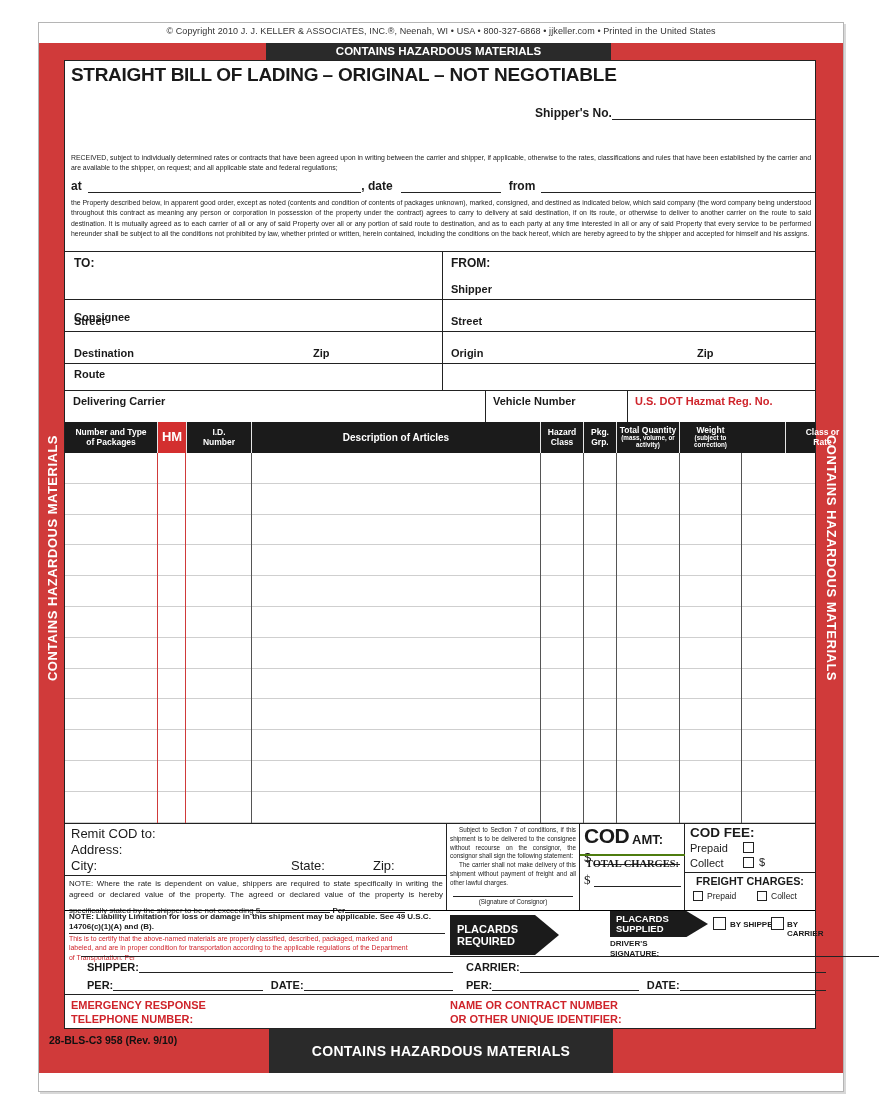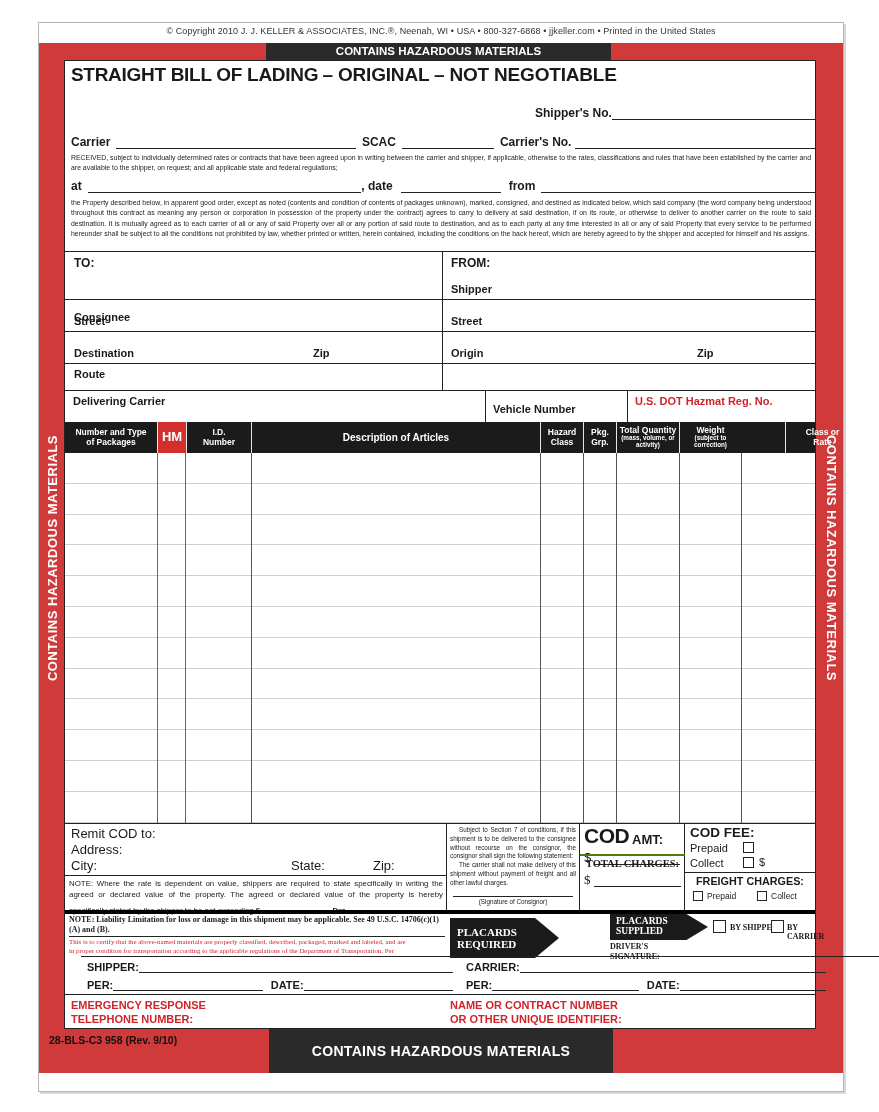--- a/index.html
+++ b/index.html
@@ -74,28 +74,20 @@
       <div class="abs" style="left:6px;top:3px;">
         <span class="title-main">STRAIGHT BILL OF LADING</span>
         <span class="title-suf">– ORIGINAL – NOT NEGOTIABLE</span>
       </div>
 
       <div class="abs row" style="left:470px;top:45px;width:280px;">
         <span class="lbl">Shipper's No.</span>
         <span class="bl grow"></span>
       </div>
 
-      <div class="abs row" style="left:6px;top:74px;width:744px;">
-        <span class="lbl">Carrier</span>
-        <span class="bl grow" style="margin:0 6px;max-width:255px;"></span>
-        <span class="lbl">SCAC</span>
-        <span class="bl" style="width:92px;margin:0 6px;"></span>
-        <span class="lbl">Carrier's No.</span>
-        <span class="bl grow" style="margin-left:4px;"></span>
-      </div>
 
       <div class="abs tiny" style="left:6px;top:92px;width:740px;">RECEIVED, subject to individually determined rates or contracts that have been agreed upon in writing between the carrier and shipper, if applicable, otherwise to the rates, classifications and rules that have been established by the carrier and are available to the shipper, on request; and all applicable state and federal regulations;</div>
 
       <div class="abs row" style="left:6px;top:118px;width:744px;">
         <span class="lbl">at</span>
         <span class="bl grow" style="margin-left:6px;max-width:360px;"></span>
         <span class="lbl">, date</span>
         <span class="bl" style="width:100px;margin:0 8px;"></span>
         <span class="lbl">from</span>
         <span class="bl grow" style="margin-left:6px;"></span>
@@ -118,21 +110,21 @@
         <span class="abs lbl11" style="left:386px;top:31px;">Shipper</span>
         <span class="abs lbl11" style="left:386px;top:63px;">Street</span>
         <span class="abs lbl11" style="left:386px;top:95px;">Origin</span>
         <span class="abs lbl11" style="left:632px;top:95px;">Zip</span>
       </div>
 
       <div class="abs" style="left:0;top:330px;width:750px;height:31px;">
         <div class="vdiv" style="left:420px;background:#222;"></div>
         <div class="vdiv" style="left:562px;background:#222;"></div>
         <span class="abs lbl11" style="left:8px;top:4px;">Delivering Carrier</span>
-        <span class="abs lbl11" style="left:428px;top:12px;">Vehicle Number</span>
+        <span class="abs lbl11" style="left:428px;top:4px;">Vehicle Number</span>
         <span class="abs lbl11 red" style="left:570px;top:4px;">U.S. DOT Hazmat Reg. No.</span>
       </div>
 
       <div class="thead">
         <div class="th c1">
             <span class="hw1">Number and Type of Packages</span>
           </div>
         <div class="th c2">
             <span>HM</span>
           </div>
@@ -216,21 +208,21 @@
           <div class="abs" style="left:0;top:48px;width:130px;height:32px;border-top:1px solid #222;box-sizing:border-box;">
             <div class="abs b" style="left:0;right:0;top:2px;text-align:center;font-size:10.8px;">FREIGHT CHARGES:</div>
             <span class="abs cb" style="left:8px;top:18px;width:10px;height:10px;"></span>
             <span class="abs" style="left:22px;top:18px;font-size:8.5px;">Prepaid</span>
             <span class="abs cb" style="left:72px;top:18px;width:10px;height:10px;"></span>
             <span class="abs" style="left:86px;top:18px;font-size:8.5px;">Collect</span>
           </div>
         </div>
       </div>
 
-      <div class="abs" style="left:0;top:849px;width:750px;height:46px;border-top:4px solid #000000;box-sizing:border-box;font-family:Liberation Serif, serif;">
+      <div class="abs" style="left:0;top:849px;width:750px;height:46px;border-top:1px solid #000000;box-sizing:border-box;">
         <div class="abs b" style="left:4px;top:1px;width:376px;font-size:8px;line-height:1.25;border-bottom:1px solid #222;padding-bottom:1px;">NOTE: Liability Limitation for loss or damage in this shipment may be applicable. See 49 U.S.C. 14706(c)(1)(A) and (B).</div>
         <div class="abs red" style="left:4px;top:23px;width:340px;font-size:6.9px;line-height:1.35;">This is to certify that the above-named materials are properly classified, described, packaged, marked and labeled, and are in proper condition for transportation according to the applicable regulations of the Department of Transportation.  Per</div>
 
         <div class="arrow" style="left:385px;top:4px;width:102px;height:40px;font-size:11px;padding-left:7px;">
           <span><span>PLACARDS</span><br><span>REQUIRED</span></span>
         </div>
         <div class="arrow" style="left:545px;top:0px;width:92px;height:26px;font-size:9.5px;padding-left:6px;line-height:1.05;">
           <span><span>PLACARDS</span><br><span>SUPPLIED</span></span>
         </div>
         <span class="abs cb" style="left:648px;top:6px;width:13px;height:13px;"></span>

